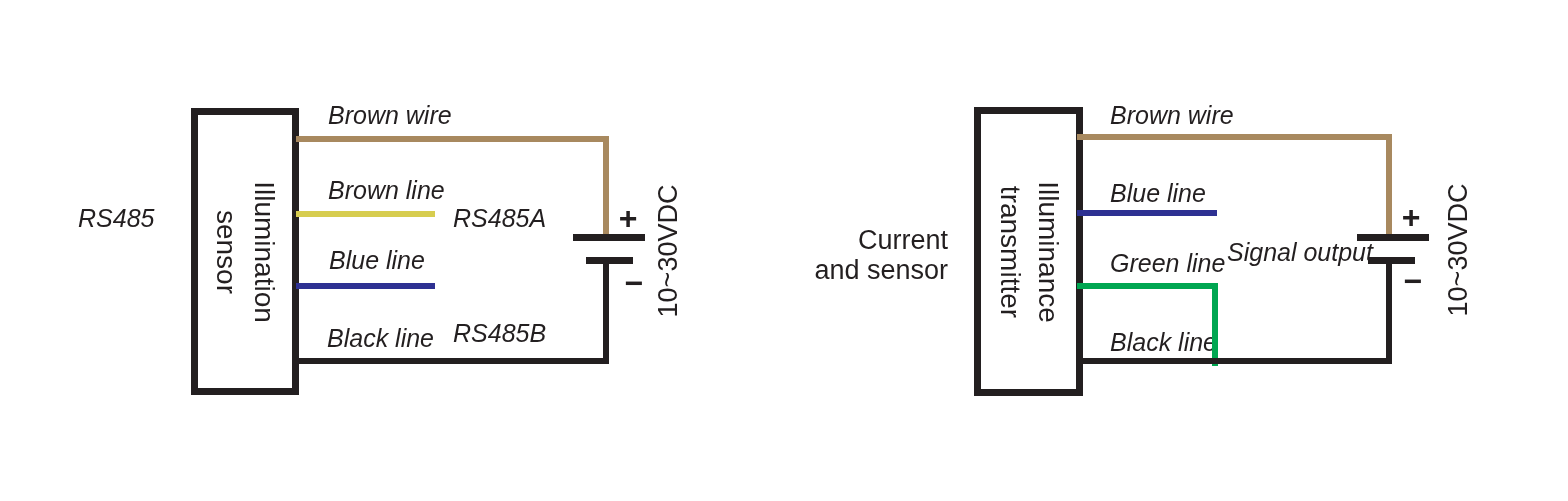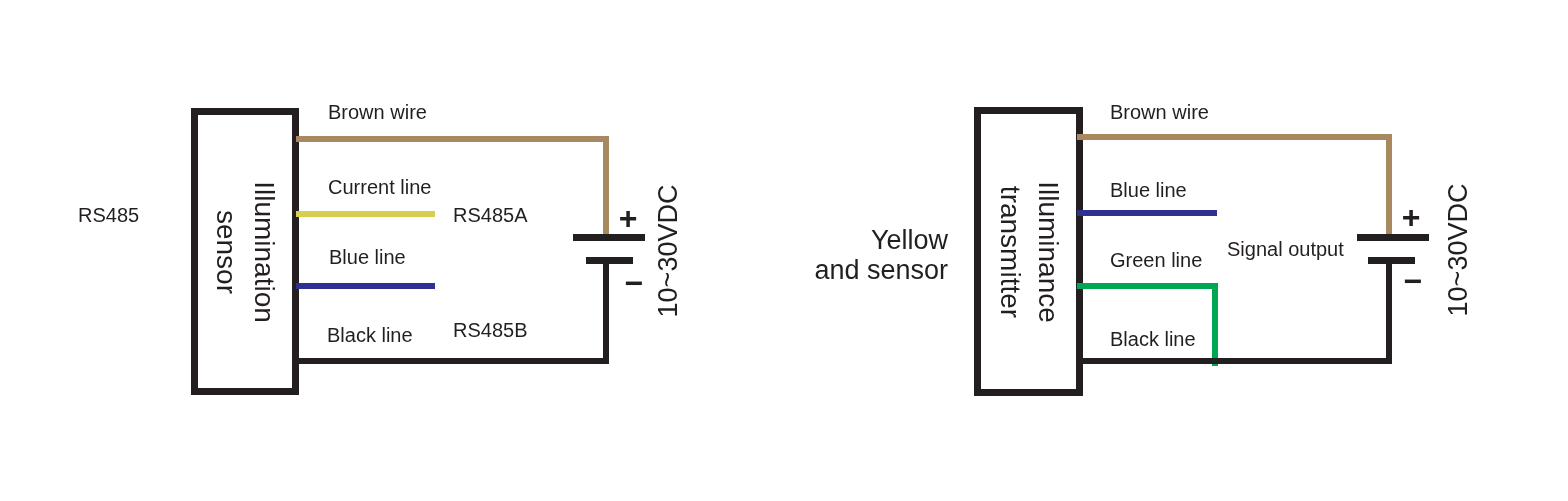--- a/index.html
+++ b/index.html
@@ -1,21 +1,21 @@
 <!DOCTYPE html>
 <html><head>
 <meta charset="utf-8">
 <style>
   html,body{margin:0;padding:0;background:#fff;}
   .stage{
     position:relative;width:1568px;height:501px;background:#fff;overflow:hidden;
     font-family:"Liberation Sans","DejaVu Sans",sans-serif;color:#231f20;
   }
   .panel{position:absolute;inset:0;}
-  .label{position:absolute;font-size:20px;line-height:1.05;white-space:nowrap;}
+  .label{position:absolute;font-size:25px;line-height:1.05;white-space:nowrap;font-style:italic;}
   .label-block{position:absolute;font-size:27px;line-height:30px;text-align:right;white-space:nowrap;}
   .device-box{position:absolute;box-sizing:border-box;border:7px solid #231f20;background:#fff;}
   .device-label{
     position:absolute;left:50%;top:50%;
     transform:translate(-50%,-50%) rotate(90deg);
     font-size:28px;line-height:38px;text-align:center;white-space:nowrap;
   }
   .wire{position:absolute;}
   .plate{position:absolute;height:7px;}
   .sign{position:absolute;font-size:32px;font-weight:bold;line-height:1;transform:translate(-50%,-50%);}
@@ -34,21 +34,21 @@
     <div class="label" style="left:78px;top:205px;">RS485</div>
 
     <div class="device-box" style="left:191px;top:108px;width:108px;height:287px;">
       <div class="device-label">
         <div>Illumination</div>
         <div>sensor</div>
       </div>
     </div>
 
     <div class="label" style="left:328px;top:102px;">Brown wire</div>
-    <div class="label" style="left:328px;top:177px;">Current line</div>
+    <div class="label" style="left:328px;top:177px;">Brown line</div>
     <div class="label" style="left:453px;top:205px;">RS485A</div>
     <div class="label" style="left:329px;top:247px;">Blue line</div>
     <div class="label" style="left:453px;top:272px;margin-top:48px;">RS485B</div>
     <div class="label" style="left:327px;top:325px;">Black line</div>
 
     <div class="wire" style="left: 296px; top: 136px; width: 313px; height: 6px; background-color: rgb(168, 137, 95);"></div>
     <div class="wire" style="left: 603px; top: 136px; width: 6px; height: 105px; background-color: rgb(168, 137, 95);"></div>
     <div class="wire" style="left: 296px; top: 211px; width: 139px; height: 6px; background-color: rgb(215, 205, 79);"></div>
     <div class="wire" style="left: 296px; top: 283px; width: 139px; height: 6px; background-color: rgb(46, 49, 146);"></div>
     <div class="wire" style="left: 296px; top: 358px; width: 313px; height: 6px; background-color: rgb(35, 31, 32);"></div>
@@ -57,21 +57,21 @@
     <div class="plate" style="left: 573px; top: 234px; width: 72px; background-color: rgb(35, 31, 32);"></div>
     <div class="plate" style="left: 586px; top: 257px; width: 47px; background-color: rgb(35, 31, 32);"></div>
     <div class="sign" style="left:628px;top:218px;">+</div>
     <div class="sign" style="left:634px;top:283px;">−</div>
     <div class="vlabel" style="left:668px;top:251px;">10~30VDC</div>
   </div>
 
   <div class="panel">
 
     <div class="label-block" style="left:748px;top:225px;width:200px;">
-      <div>Yellow</div>
+      <div>Current</div>
       <div>and sensor</div>
     </div>
 
     <div class="device-box" style="left:974px;top:107px;width:109px;height:289px;">
       <div class="device-label">
         <div>Illuminance</div>
         <div>transmitter</div>
       </div>
     </div>
 

